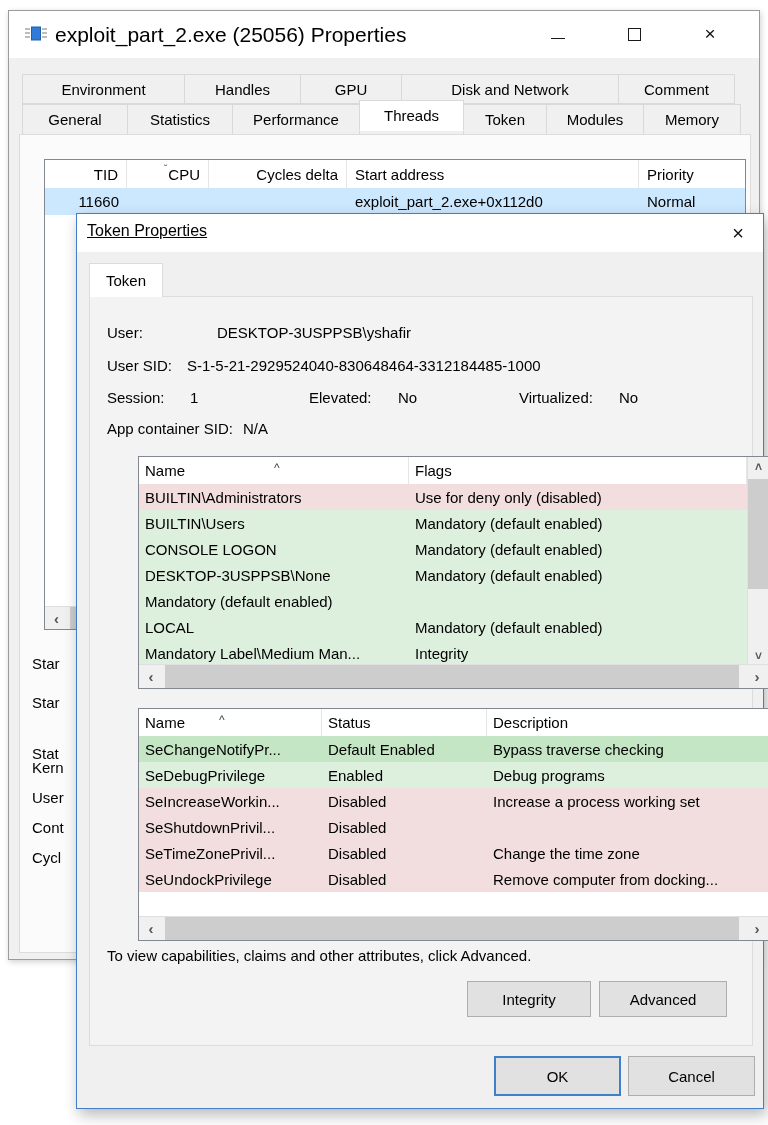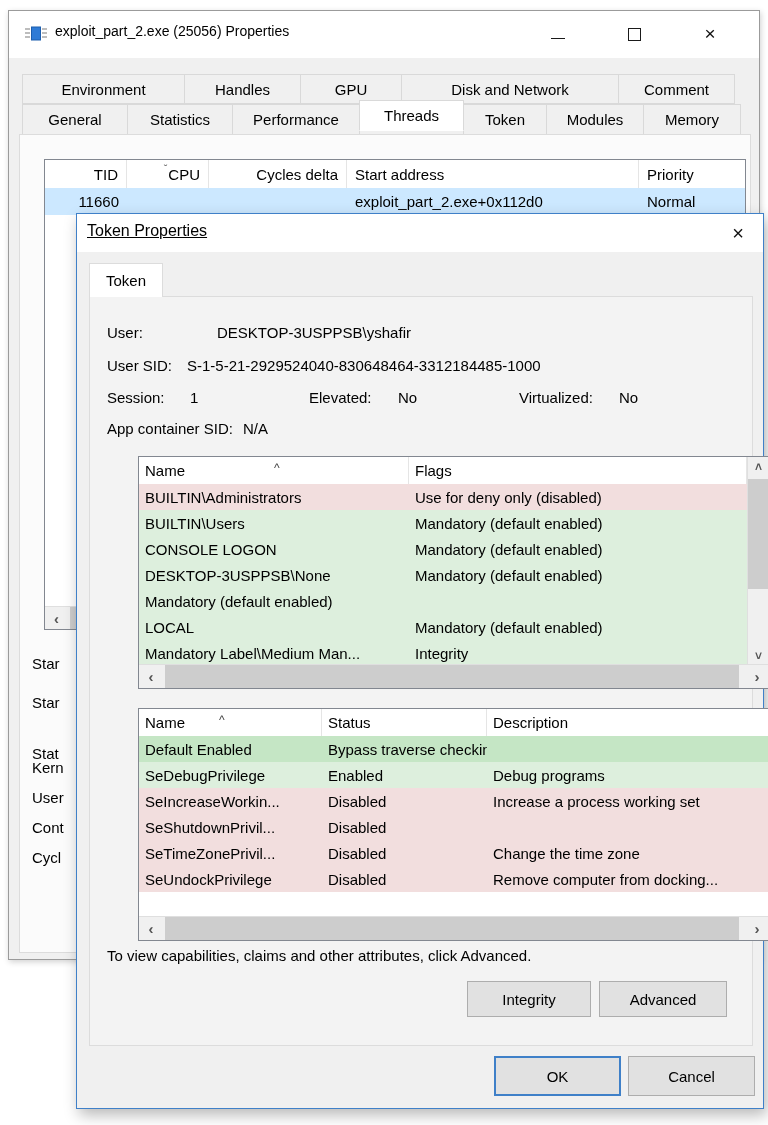--- a/index.html
+++ b/index.html
@@ -3,21 +3,21 @@
 <meta charset="utf-8">
 <style>
   * { margin:0; padding:0; box-sizing:border-box; }
   html,body { width:768px; height:1125px; background:#ffffff; font-family:"Liberation Sans","DejaVu Sans",sans-serif; color:#000; }
   #stage { position:relative; width:768px; height:1125px; overflow:hidden; background:#fff; }
 
   
   #main-window { position:absolute; left:8px; top:10px; width:752px; height:950px;
     background:#f0f0f0; border:1px solid #9b9b9b; box-shadow:1px 2px 6px rgba(0,0,0,.18); z-index:1; }
   #main-titlebar { position:absolute; left:0; top:0; width:100%; height:47px; background:#ffffff; }
-  #main-title { position:absolute; left:46px; top:12px; font-size:14px; white-space:nowrap; }
+  #main-title { position:absolute; left:46px; top:12px; font-size:21px; white-space:nowrap; }
   .app-icon { position:absolute; left:16px; top:13px; width:22px; height:20px; }
   .win-ctrl { position:absolute; top:6px; width:46px; height:34px; display:flex; align-items:center; justify-content:center; font-size:19px; color:#111; }
   #btn-min { left:526px; } #btn-max { left:602px; } #btn-close { left:678px; }
   .max-box { width:13px; height:13px; border:1.5px solid #1a1a1a; display:inline-block; }
   .min-line { display:inline-block; width:14px; border-top:1.6px solid #1a1a1a; margin-top:8px; }
 
   
   .tabstrip { position:absolute; left:13px; display:flex; }
   #tabs-row1 { top:63px; }
   #tabs-row2 { top:93px; }
@@ -294,20 +294,21 @@
               <span class="hdr-sort" style="left:80px">^</span>
             </div>
           <div class="hcell">
               <span>Status</span>
             </div>
           <div class="hcell" style="border-right:none">
               <span>Description</span>
             </div>
         </div>
         <div class="tt-row st-default">
+          <div class="cell">SeChangeNotifyPr...</div>
           <div class="cell">Default Enabled</div>
           <div class="cell">Bypass traverse checking</div>
         </div>
         <div class="tt-row st-enabled">
           <div class="cell">SeDebugPrivilege</div>
           <div class="cell">Enabled</div>
           <div class="cell">Debug programs</div>
         </div>
         <div class="tt-row st-deny">
           <div class="cell">SeIncreaseWorkin...</div>

